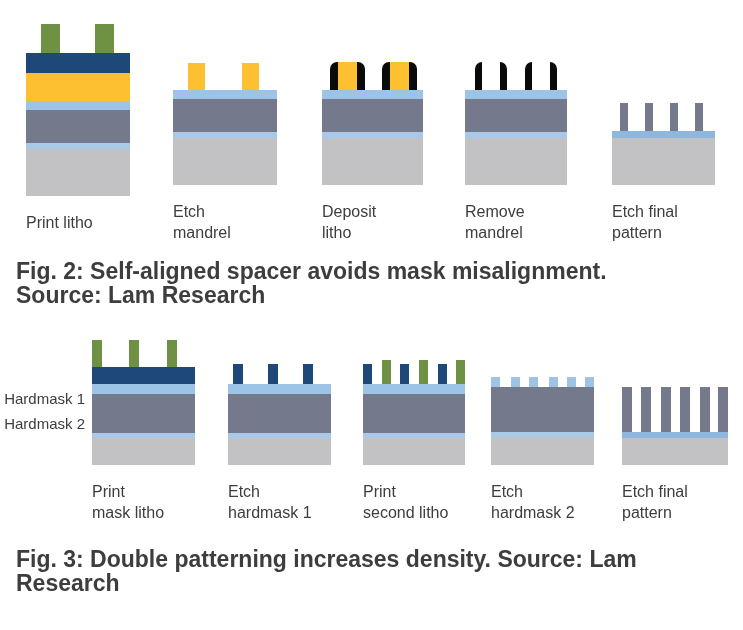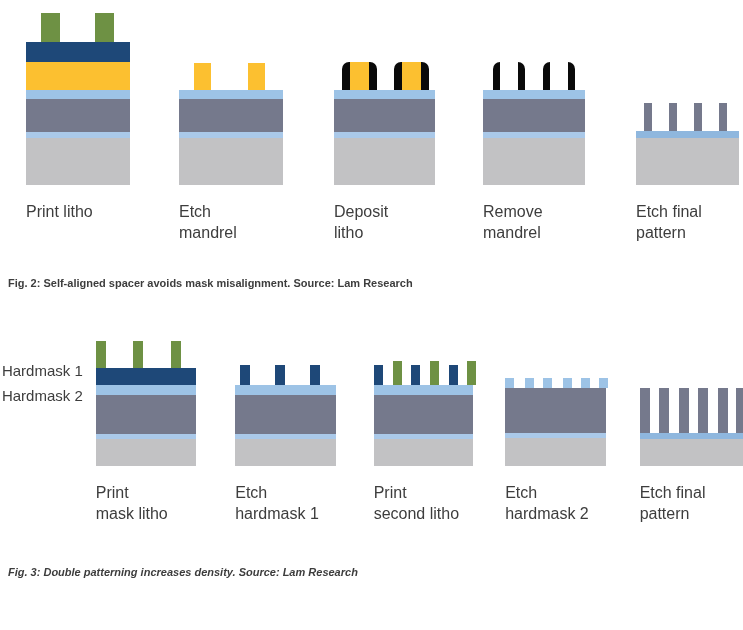--- a/index.html
+++ b/index.html
@@ -3,21 +3,21 @@
 <meta charset="utf-8">
 <style>
   :root{
     --green:#6e9144; --navy:#1e4878; --yellow:#fcc030; --lightblue:#9dc3e6;
     --paleblue:#aac9e9; --bandblue:#8fb7de; --slate:#75798c; --graybase:#c2c2c4;
     --spacerblack:#0a0a0a; --text:#3d3d3d;
   }
   html,body{margin:0;padding:0;background:#fff;}
   body{width:743px;font-family:"Liberation Sans",sans-serif;color:var(--text);}
   .page{padding-top:12px;}
-  .row{display:flex;align-items:flex-start;gap:6px;}
+  .row{display:flex;align-items:center;}
   .col{display:flex;flex-direction:column;}
   .stack-area{display:flex;align-items:flex-end;position:relative;width:100%;}
   .fig2 .stack-area{height:173px;}
   .fig3 .stack-area{height:125px;}
   .fig2 .row{margin-left:26px;}
   .stack{display:flex;flex-direction:column;width:100%;}
   .prow{position:relative;width:100%;}
   .p{position:absolute;bottom:0;height:100%;display:block;}
   .bar{position:absolute;bottom:0;display:block;}
   .layer{width:100%;}
@@ -25,24 +25,24 @@
   .c-yellow{background:var(--yellow);} .c-lightblue{background:var(--lightblue);}
   .c-paleblue{background:var(--paleblue);} .c-bandblue{background:var(--bandblue);}
   .c-slate{background:var(--slate);} .c-gray{background:var(--graybase);}
   .c-black{background:var(--spacerblack);}
   .unit{position:absolute;bottom:0;height:100%;display:flex;}
   .sp{width:8px;height:100%;background:var(--spacerblack);display:block;}
   .rl{border-top-left-radius:7px;} .rr{border-top-right-radius:7px;}
   .mand{width:19px;height:100%;background:var(--yellow);display:block;}
   .label{margin-top:16px;font-size:16px;line-height:21px;color:var(--text);}
   .label span{display:block;}
-  .caption{font-weight:bold;font-size:11px;line-height:49px;color:var(--text);
-           margin:16px 0 0 8px;max-width:630px;}
+  .caption{font-weight:bold;font-size:23px;line-height:24px;color:var(--text);
+           margin:16px 0 0 16px;max-width:630px;}
   .fig3{margin-top:33px;}
-  .fig3 .caption{margin-top:24px;font-style:italic;}
+  .fig3 .caption{margin-top:24px;}
   .hm{position:absolute;right:7px;font-size:15px;line-height:15px;white-space:nowrap;color:var(--text);}
 </style>
 </head>
 <body>
 
 <div class="page">
 
   <section class="figure fig2">
     <div class="row">
 

